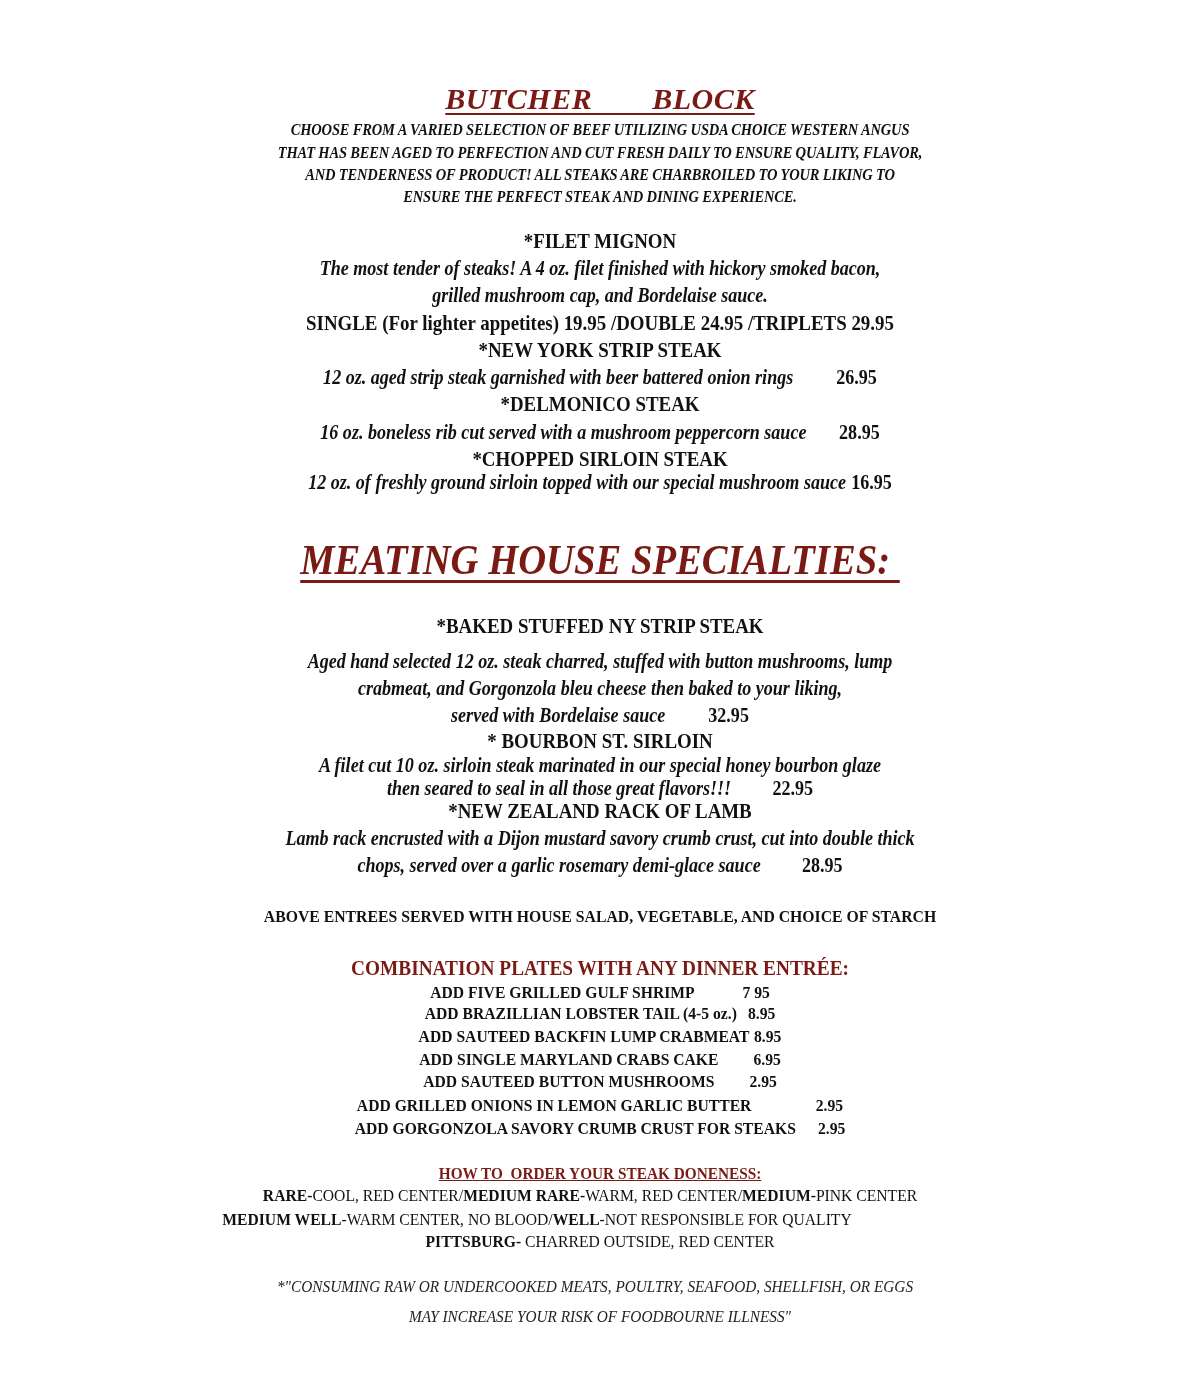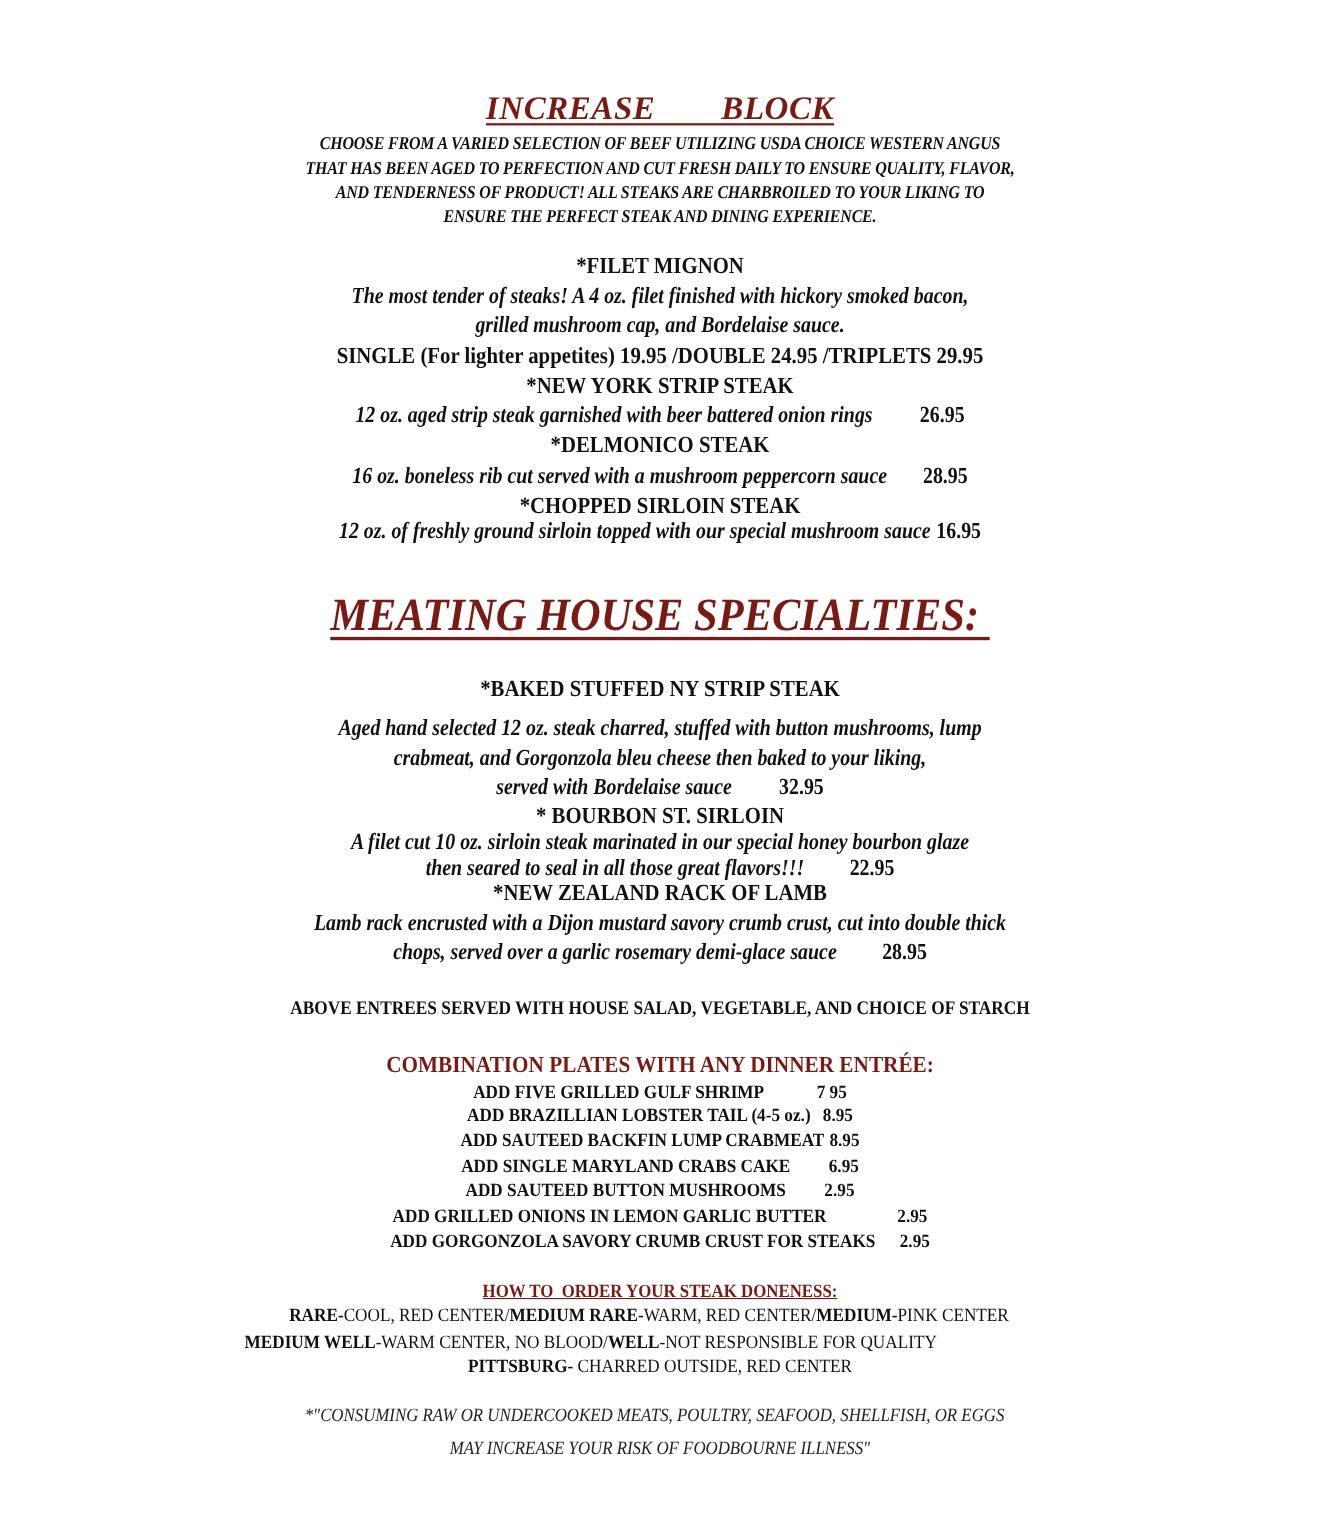--- a/index.html
+++ b/index.html
@@ -18,21 +18,21 @@
   .addon { font-size: 17px; font-weight: bold; transform: scaleX(0.92); transform-origin: center; }
   .don-hdr { font-size: 17px; font-weight: bold; text-decoration: underline; transform: scaleX(0.9); transform-origin: center; }
   .don { font-size: 17px; transform: scaleX(0.92); transform-origin: center; }
   .don b { font-weight: bold; }
   .warn { font-size: 17px; font-style: italic; transform: scaleX(0.9); transform-origin: center; color: #222; }
   .gap { display: inline-block; }
 </style>
 </head>
 <body>
 
-<div class="abs hdr1 red" style="white-space:pre;">INCREASE   BLOCK</div>
+<div class="abs hdr1 red" style="white-space:pre;">BUTCHER   BLOCK</div>
 <div class="abs intro" style="top:120px;">CHOOSE FROM A VARIED SELECTION OF BEEF UTILIZING USDA CHOICE WESTERN ANGUS</div>
 <div class="abs intro" style="top:143px;">THAT HAS BEEN AGED TO PERFECTION AND CUT FRESH DAILY TO ENSURE QUALITY, FLAVOR,</div>
 <div class="abs intro" style="top:165px;">AND TENDERNESS OF PRODUCT! ALL STEAKS ARE CHARBROILED TO YOUR LIKING TO</div>
 <div class="abs intro" style="top:187px;">ENSURE THE PERFECT STEAK AND DINING EXPERIENCE.</div>
 
 <div class="abs name" style="top:229px;">*FILET MIGNON</div>
 <div class="abs desc" style="top:256px;">The most tender of steaks! A 4 oz. filet finished with hickory smoked bacon,</div>
 <div class="abs desc" style="top:283px;">grilled mushroom cap, and Bordelaise sauce.</div>
 <div class="abs name" style="top:311px;">SINGLE (For lighter appetites) 19.95 /DOUBLE 24.95 /TRIPLETS 29.95</div>
 

